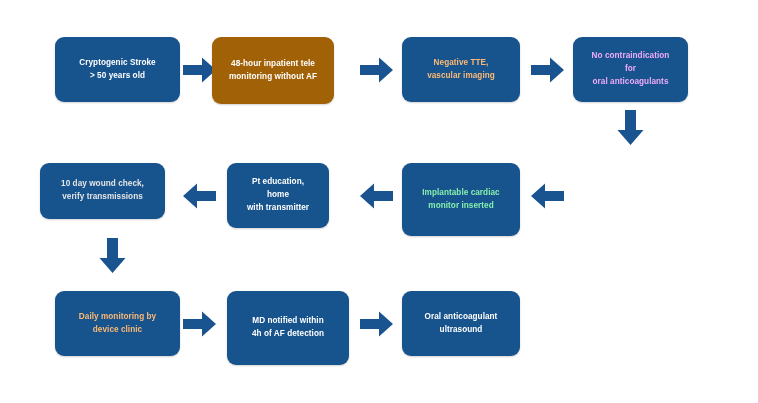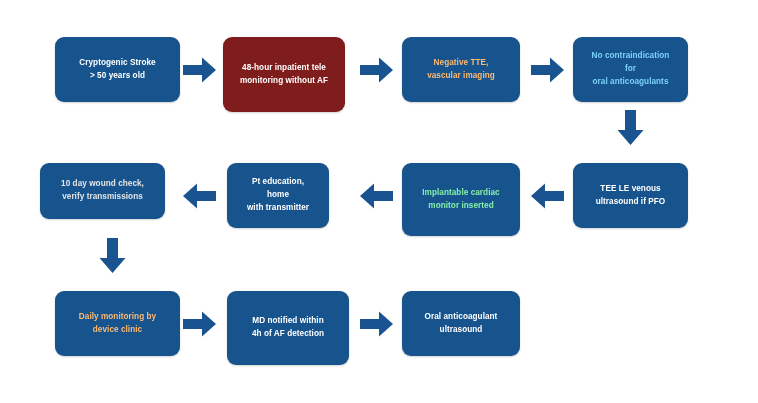--- a/index.html
+++ b/index.html
@@ -63,21 +63,21 @@
     <span class="node-label">Cryptogenic Stroke
 &gt; 50 years old</span>
   </div>
 
   <div class="arrow" style="left:183px; top:57px; width:33px; height:26px;">
     <svg viewBox="0 0 33 26" preserveAspectRatio="none">
       <path d="M0,8 L19,8 L19,0.5 L33,13 L19,25.5 L19,18 L0,18 Z" fill="#1a5490"></path>
     </svg>
   </div>
 
-  <div class="node" style="left: 223px; top: 37px; width: 122px; height: 75px; background: #7f1d1d; color: rgb(255, 255, 255);">
+  <div class="node" style="left: 212px; top: 37px; width: 122px; height: 67px; background: #a16207; color: rgb(255, 255, 255);">
     <span class="node-label">48-hour inpatient tele
 monitoring without AF</span>
   </div>
 
   <div class="arrow" style="left:360px; top:57px; width:33px; height:26px;">
     <svg viewBox="0 0 33 26" preserveAspectRatio="none">
       <path d="M0,8 L19,8 L19,0.5 L33,13 L19,25.5 L19,18 L0,18 Z" fill="#1a5490"></path>
     </svg>
   </div>
 
@@ -85,35 +85,31 @@
     <span class="node-label">Negative TTE,
 vascular imaging</span>
   </div>
 
   <div class="arrow" style="left:531px; top:57px; width:33px; height:26px;">
     <svg viewBox="0 0 33 26" preserveAspectRatio="none">
       <path d="M0,8 L19,8 L19,0.5 L33,13 L19,25.5 L19,18 L0,18 Z" fill="#1a5490"></path>
     </svg>
   </div>
 
-  <div class="node" style="left: 573px; top: 37px; width: 115px; height: 65px; background: rgb(23, 83, 140); color: #7dd3fc;">
+  <div class="node" style="left: 573px; top: 37px; width: 115px; height: 65px; background: rgb(23, 83, 140); color: #f0abfc;">
     <span class="node-label">No contraindication for
 oral anticoagulants</span>
   </div>
 
   <div class="arrow" style="left:617px; top:110px; width:27px; height:35px;">
     <svg viewBox="0 0 27 35" preserveAspectRatio="none">
       <path d="M8,0 L19,0 L19,20 L26.5,20 L13.5,35 L0.5,20 L8,20 Z" fill="#1a5490"></path>
     </svg>
   </div>
 
-  <div class="node" style="left: 573px; top: 163px; width: 115px; height: 65px; background: rgb(23, 83, 140); color: rgb(255, 255, 255);">
-    <span class="node-label">TEE LE venous
-ultrasound if PFO</span>
-  </div>
 
   <div class="arrow" style="left:531px; top:183px; width:33px; height:26px;">
     <svg viewBox="0 0 33 26" preserveAspectRatio="none">
       <path d="M33,8 L14,8 L14,0.5 L0,13 L14,25.5 L14,18 L33,18 Z" fill="#1a5490"></path>
     </svg>
   </div>
 
   <div class="node" style="left: 402px; top: 163px; width: 118px; height: 73px; background: rgb(23, 83, 140); color: #86efac;">
     <span class="node-label">Implantable cardiac
 monitor inserted</span>

